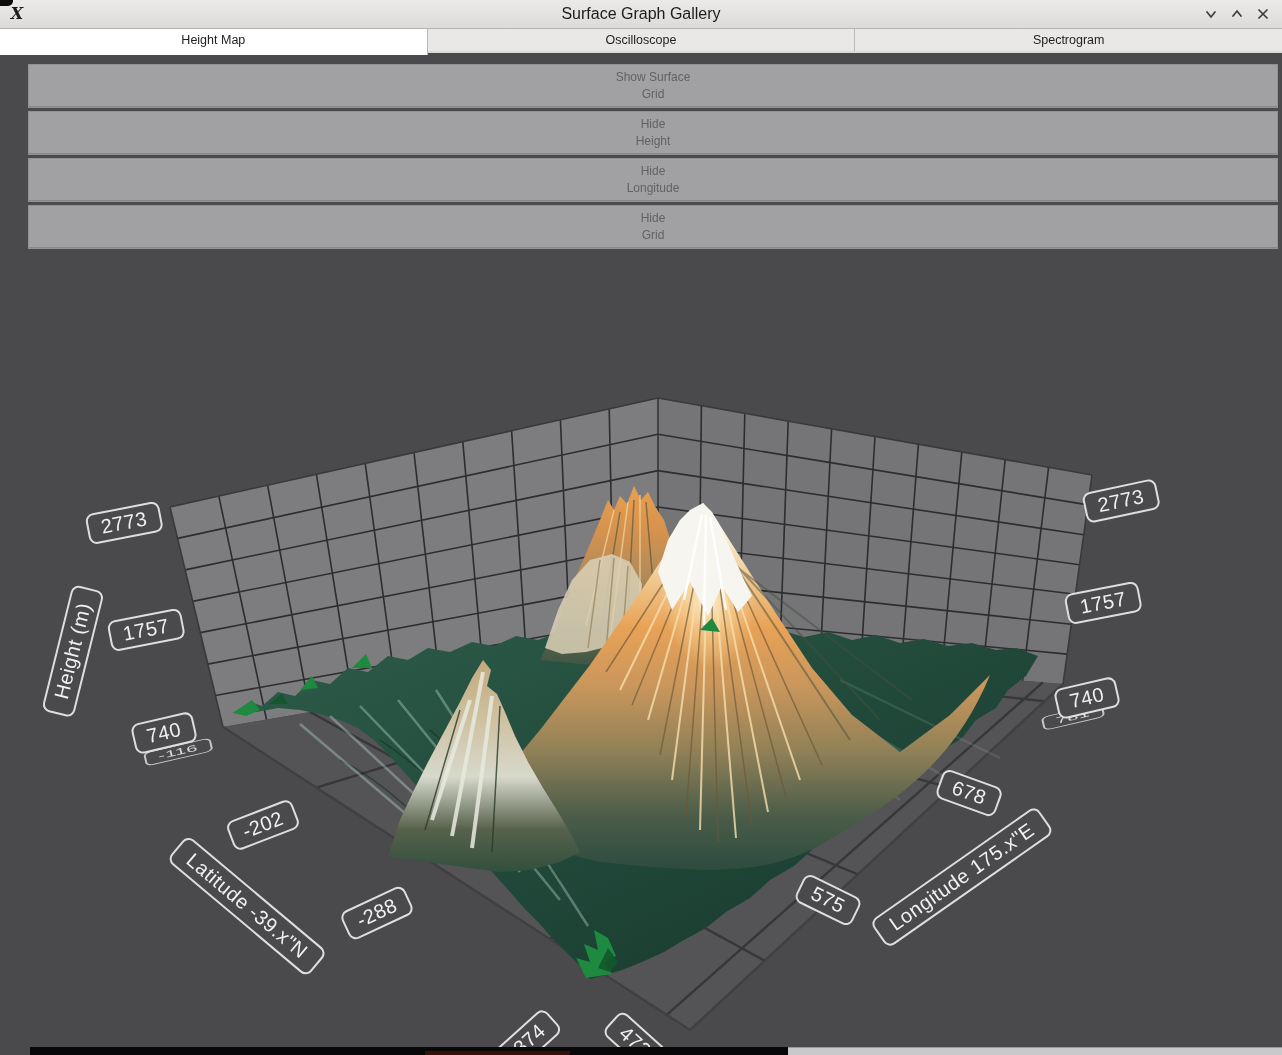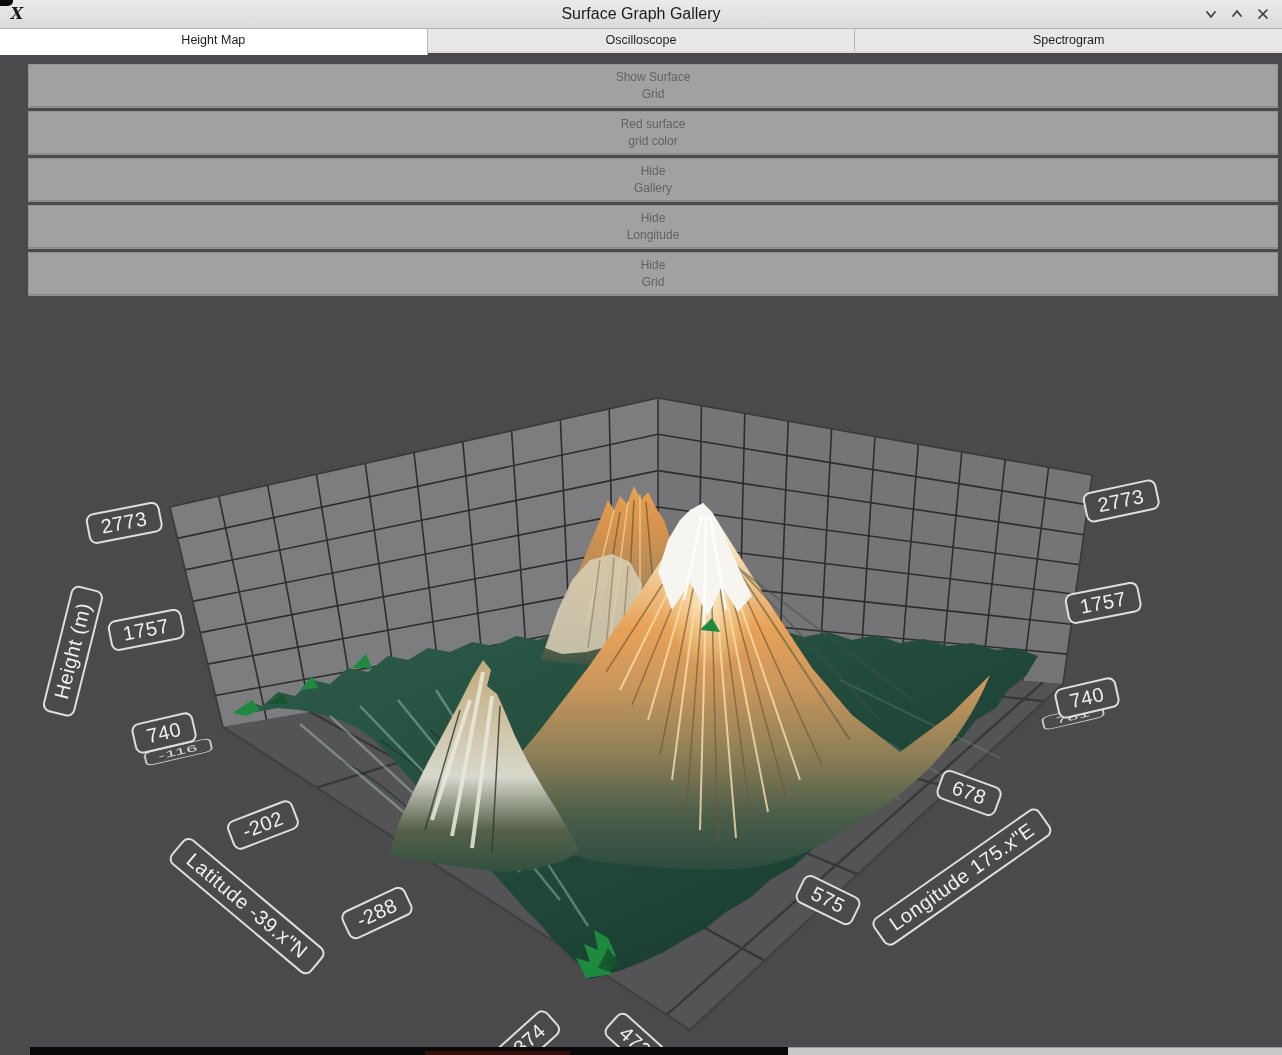--- a/index.html
+++ b/index.html
@@ -333,26 +333,22 @@
   <div class="tab">Oscilloscope</div>
   <div class="tab">Spectrogram</div>
 </div>
 
 <div id="btn-grid">
   <button class="ctl-btn">
     <span>Show Surface</span>
     <span>Grid</span>
   </button>
   <button class="ctl-btn">
-    <span>Red surface</span>
-    <span>grid color</span>
-  </button>
-  <button class="ctl-btn">
     <span>Hide</span>
-    <span>Gallery</span>
+    <span>Height</span>
   </button>
   <button class="ctl-btn">
     <span>Hide</span>
     <span>Longitude</span>
   </button>
   <button class="ctl-btn">
     <span>Hide</span>
     <span>Grid</span>
   </button>
 </div>

